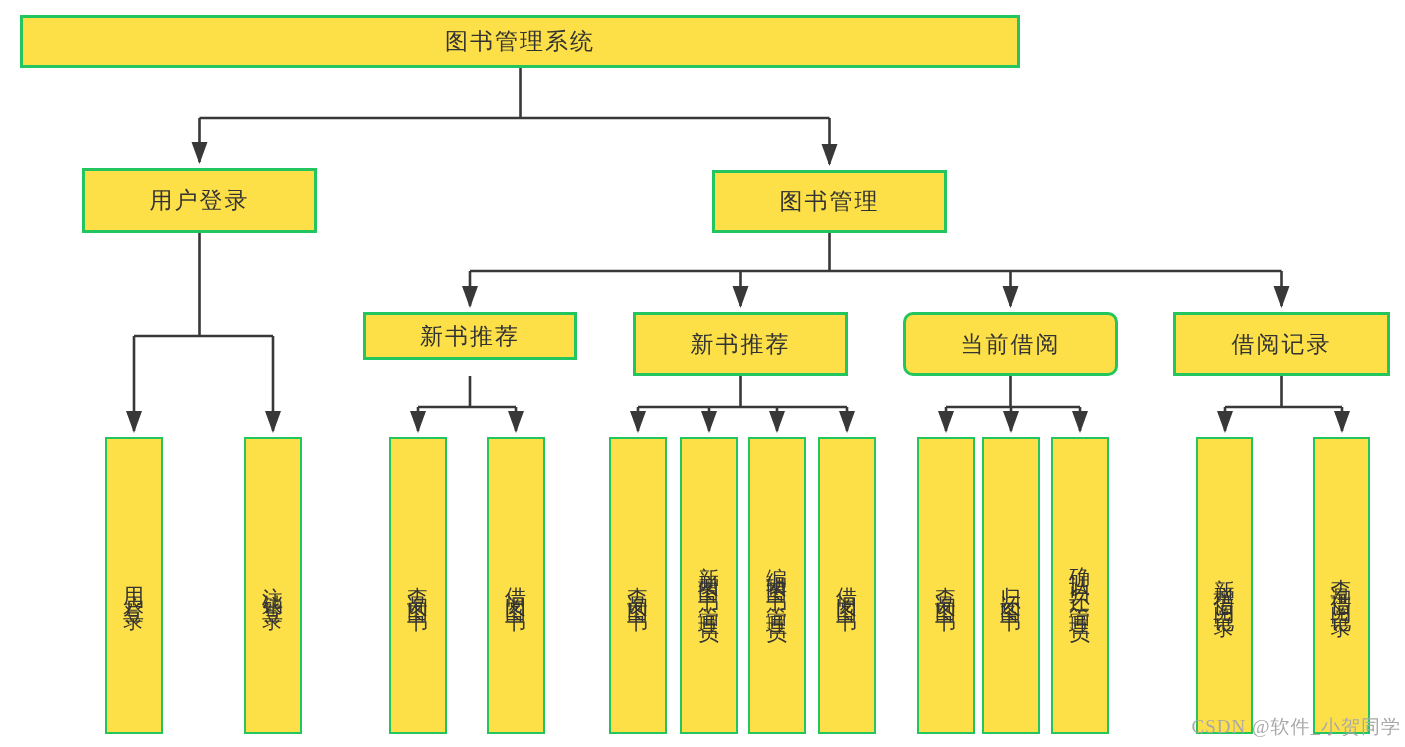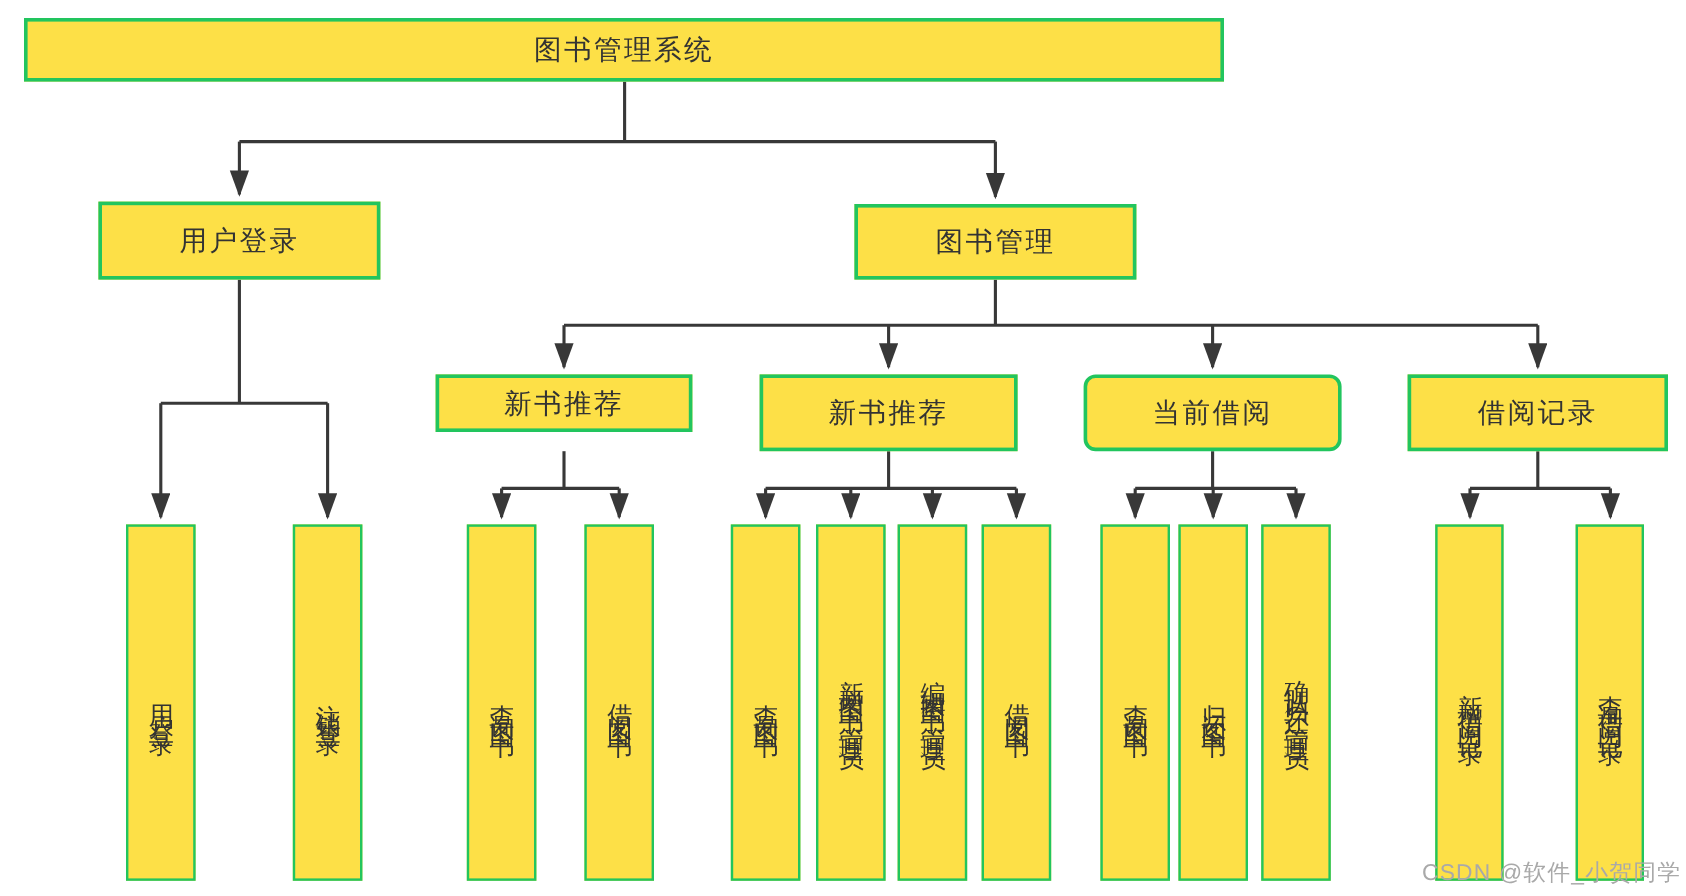--- a/index.html
+++ b/index.html
@@ -33,20 +33,21 @@
     text-align:center;
   }
   #watermark{
     position:absolute;
     right:4px;top:714px;
     z-index:5;
     font-size:19px;
     color:#a9a9a9;
     letter-spacing:1px;
     white-space:nowrap;
+    font-family:Liberation Serif, serif;
   }
 </style>
 </head>
 <body>
 
 <div id="stage">
 
   <svg id="wires" width="1405" height="747" viewBox="0 0 1405 747">
     <defs>
       <marker id="arrow" markerUnits="userSpaceOnUse" markerWidth="26" markerHeight="18" refX="20" refY="8" orient="auto">

